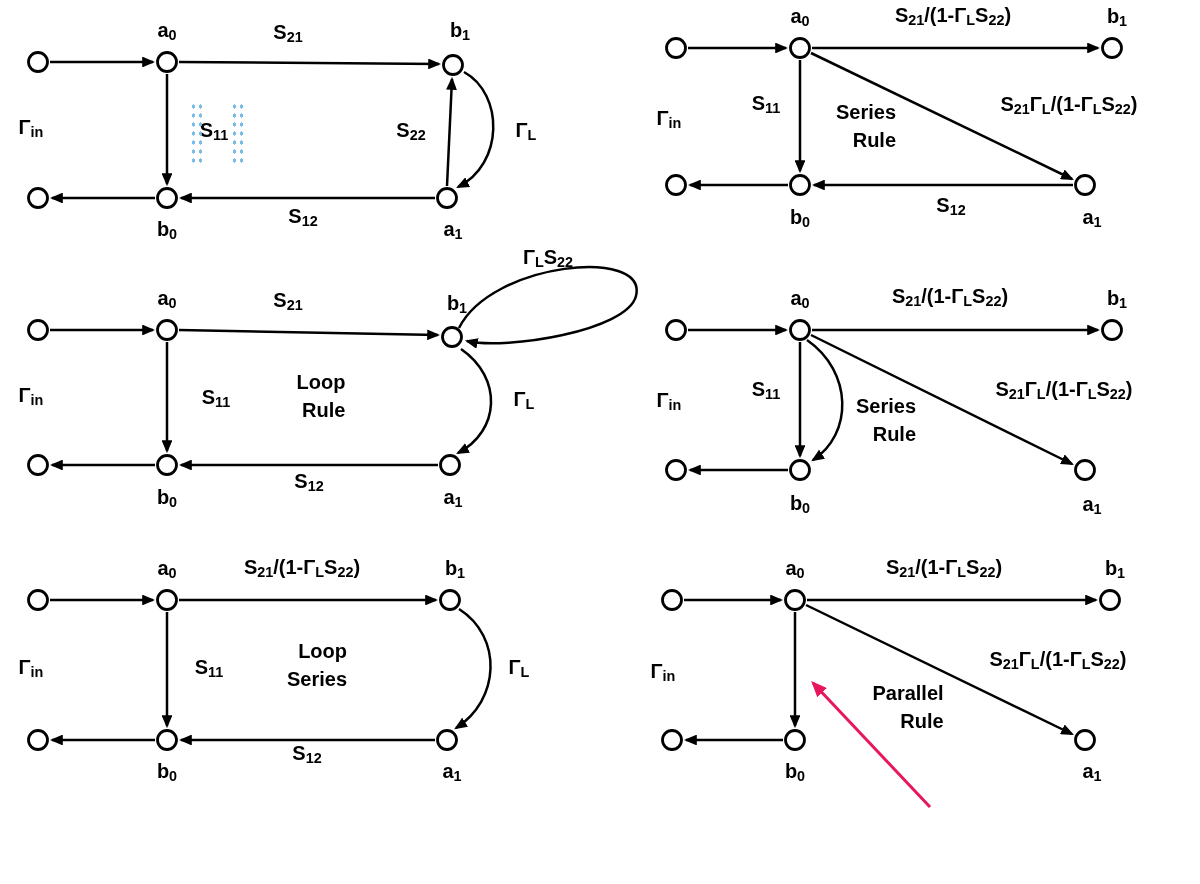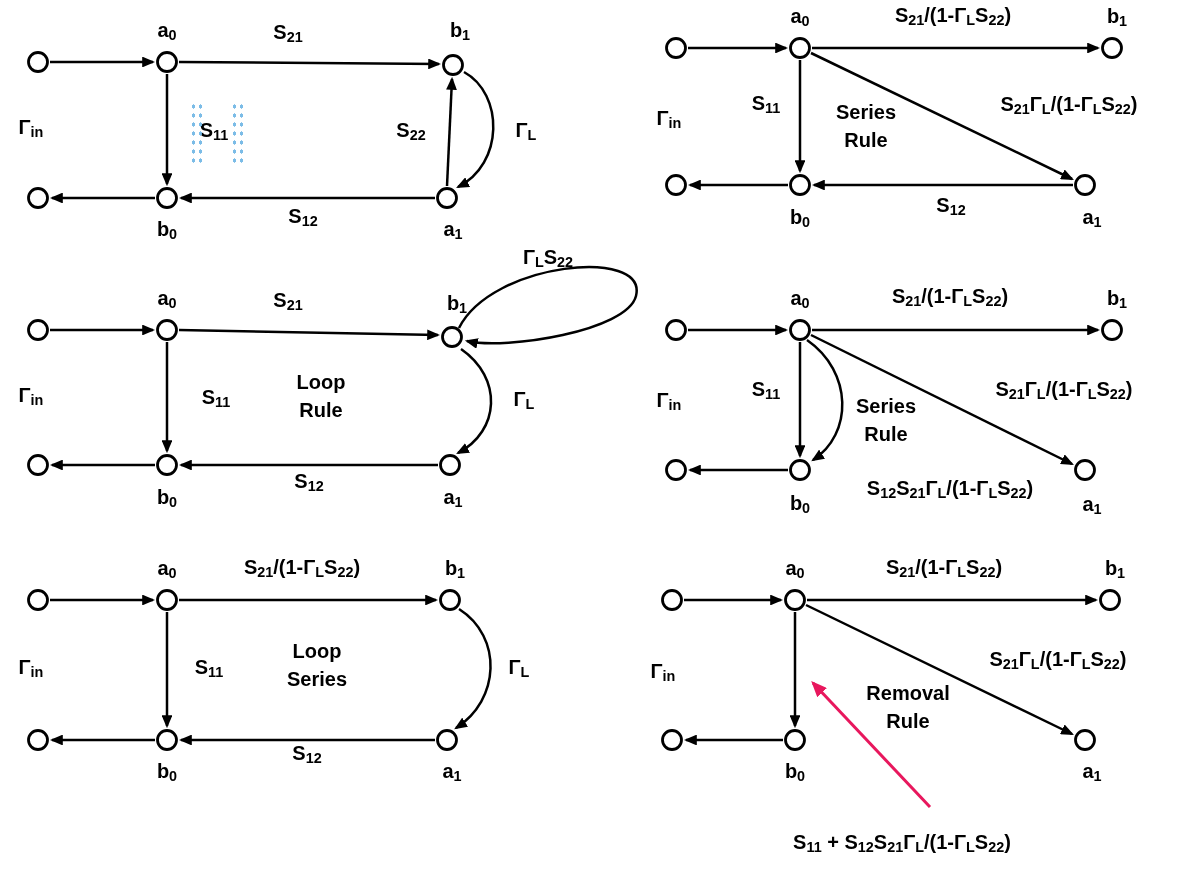--- a/index.html
+++ b/index.html
@@ -22,21 +22,21 @@
   .lbl {
     position: absolute;
     transform: translate(-50%, -50%);
     font-weight: bold;
     font-size: 20px;
     line-height: 1.2;
     white-space: nowrap;
     color: var(--ink, #000);
   }
   .lbl sub { font-size: 0.72em; vertical-align: -0.22em; }
-  .caption { text-align: center; line-height: 1.4; }
+  .caption { text-align: right; line-height: 1.4; }
   .sel-marks {
     position: absolute;
     transform: translate(-50%, -50%);
     width: 14px;
     height: 62px;
     background-image: radial-gradient(var(--selection-marks, #6cb4e4) 1.5px, transparent 1.8px);
     background-size: 7px 9px;
     opacity: 0.9;
   }
 </style>
@@ -191,21 +191,20 @@
   </div>
 
   <div class="lbl" style="left:800px;top:299px">a<sub>0</sub></div>
   <div class="lbl" style="left:1117px;top:299px">b<sub>1</sub></div>
   <div class="lbl" style="left:800px;top:504px">b<sub>0</sub></div>
   <div class="lbl" style="left:1092px;top:505px">a<sub>1</sub></div>
   <div class="lbl" style="left:669px;top:401px">Γ<sub>in</sub></div>
   <div class="lbl" style="left:950px;top:297px">S<sub>21</sub>/(1-Γ<sub>L</sub>S<sub>22</sub>)</div>
   <div class="lbl" style="left:1064px;top:390px">S<sub>21</sub>Γ<sub>L</sub>/(1-Γ<sub>L</sub>S<sub>22</sub>)</div>
   <div class="lbl" style="left:766px;top:390px">S<sub>11</sub></div>
-  <div class="lbl" style="left:950px;top:489px">S<sub>12</sub>S<sub>21</sub>Γ<sub>L</sub>/(1-Γ<sub>L</sub>S<sub>22</sub>)</div>
   <div class="lbl caption" style="left:886px;top:420px">
     <div>Series</div>
     <div>Rule</div>
   </div>
 
   <div class="lbl" style="left:167px;top:569px">a<sub>0</sub></div>
   <div class="lbl" style="left:455px;top:569px">b<sub>1</sub></div>
   <div class="lbl" style="left:167px;top:772px">b<sub>0</sub></div>
   <div class="lbl" style="left:452px;top:772px">a<sub>1</sub></div>
   <div class="lbl" style="left:31px;top:668px">Γ<sub>in</sub></div>
@@ -218,19 +217,18 @@
     <div>Series</div>
   </div>
 
   <div class="lbl" style="left:795px;top:569px">a<sub>0</sub></div>
   <div class="lbl" style="left:1115px;top:569px">b<sub>1</sub></div>
   <div class="lbl" style="left:795px;top:772px">b<sub>0</sub></div>
   <div class="lbl" style="left:1092px;top:772px">a<sub>1</sub></div>
   <div class="lbl" style="left:663px;top:672px">Γ<sub>in</sub></div>
   <div class="lbl" style="left:944px;top:568px">S<sub>21</sub>/(1-Γ<sub>L</sub>S<sub>22</sub>)</div>
   <div class="lbl" style="left:1058px;top:660px">S<sub>21</sub>Γ<sub>L</sub>/(1-Γ<sub>L</sub>S<sub>22</sub>)</div>
-  <div class="lbl" style="left:902px;top:843px">S<sub>11</sub> + S<sub>12</sub>S<sub>21</sub>Γ<sub>L</sub>/(1-Γ<sub>L</sub>S<sub>22</sub>)</div>
   <div class="lbl caption" style="left:908px;top:707px">
-    <div>Removal</div>
+    <div>Parallel</div>
     <div>Rule</div>
   </div>
 
 </div>
 
 </body></html>

